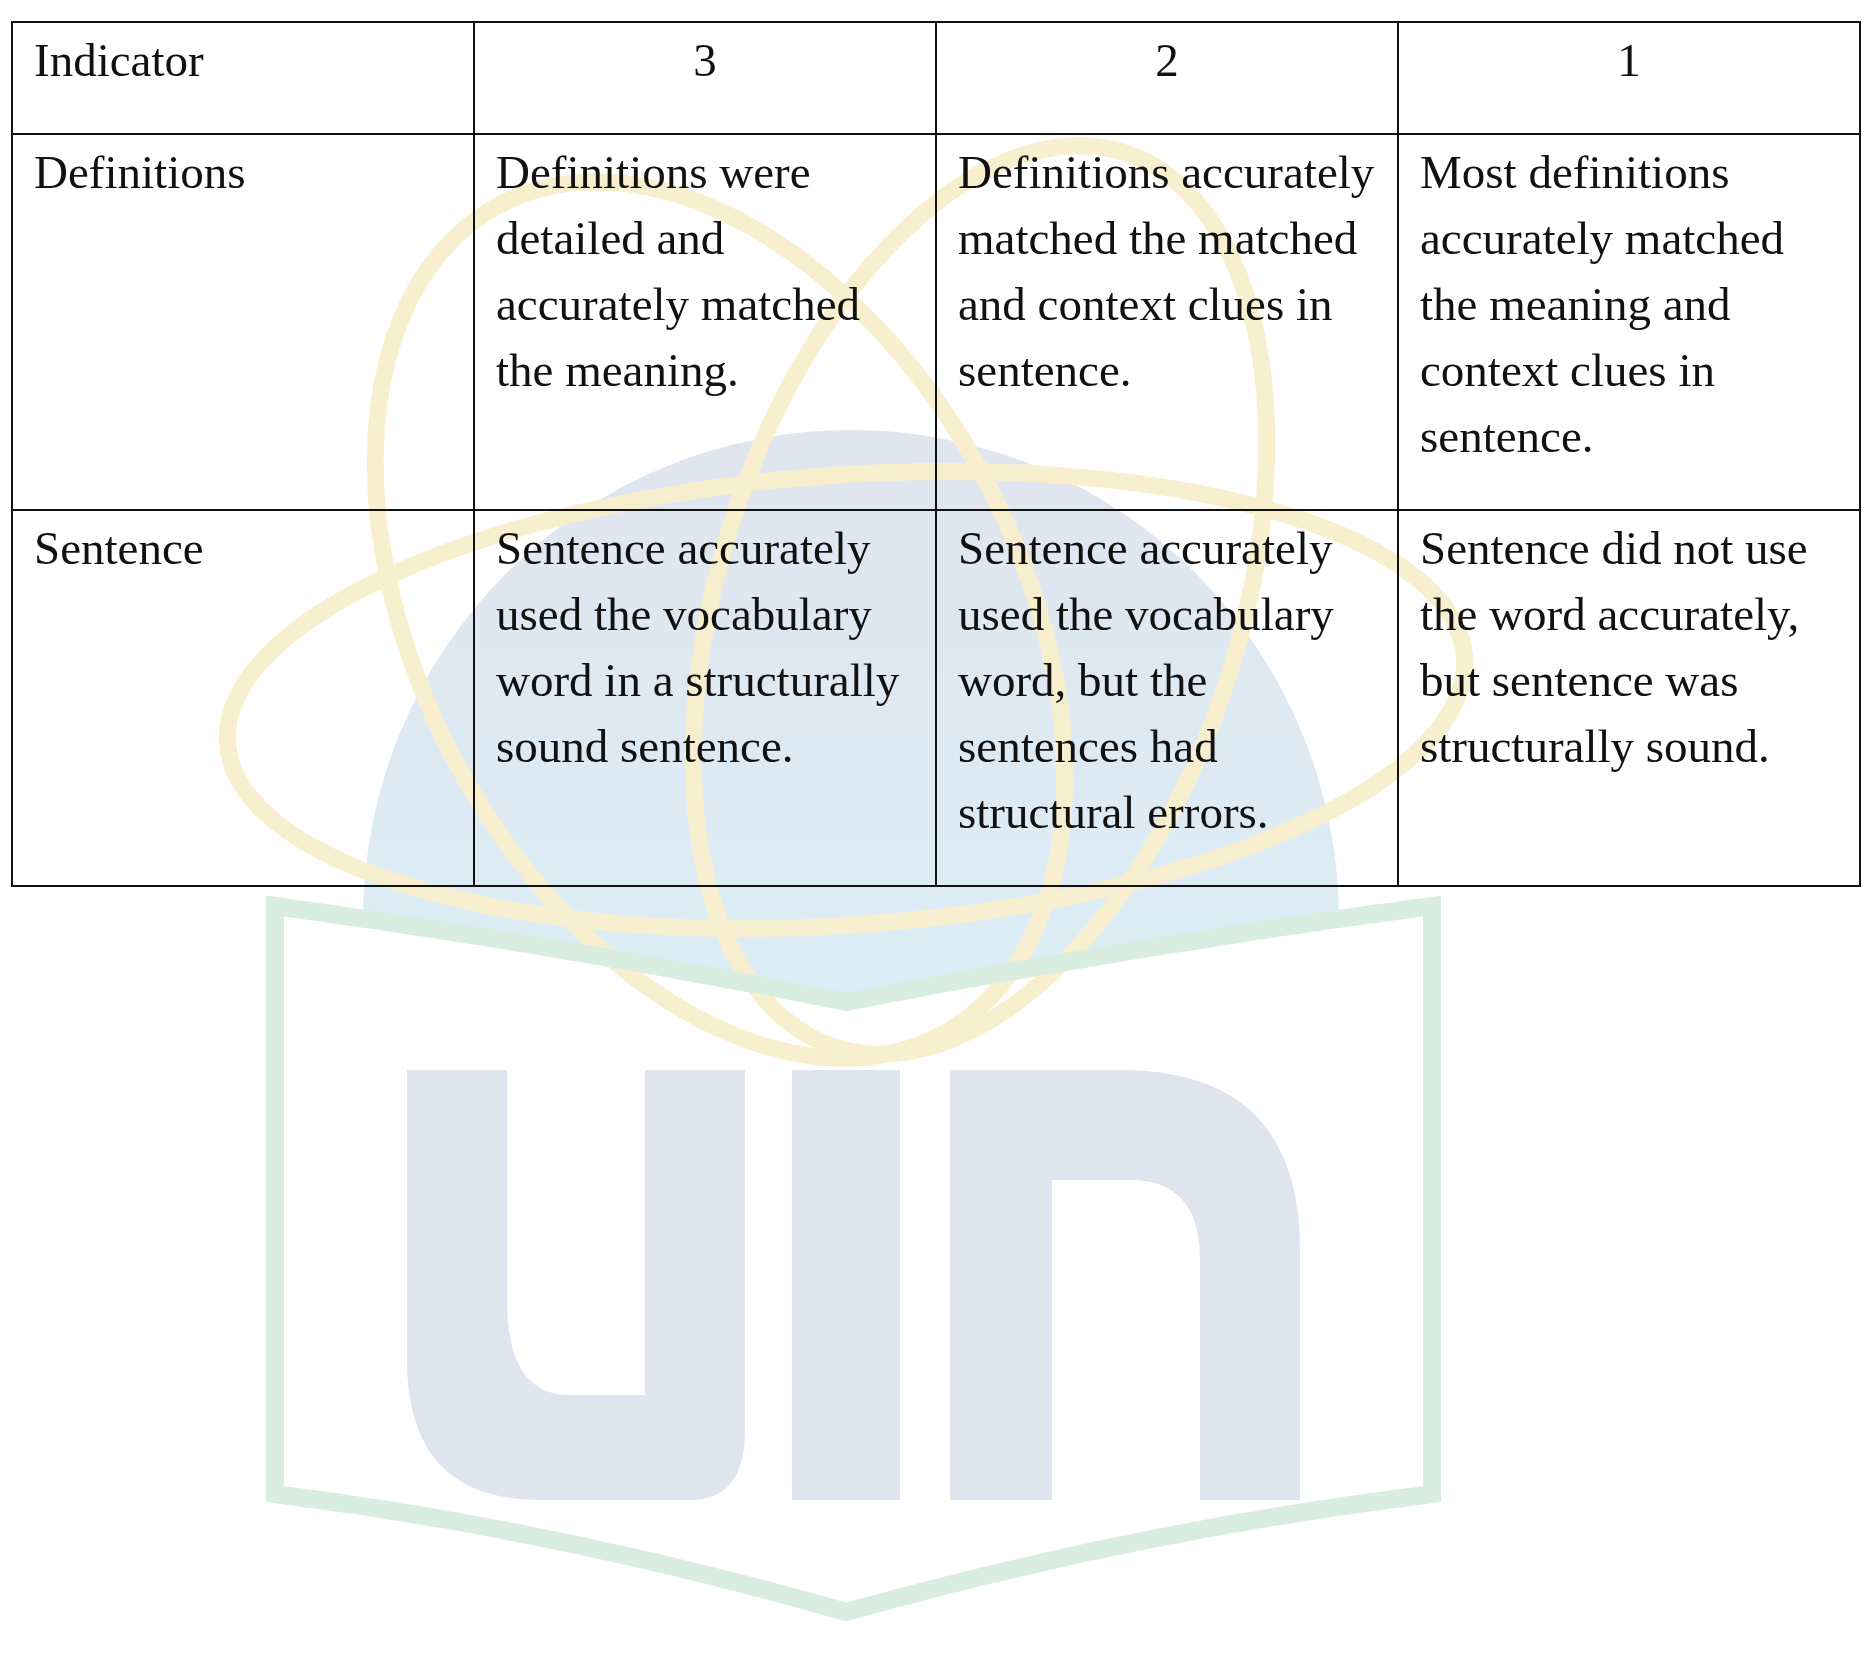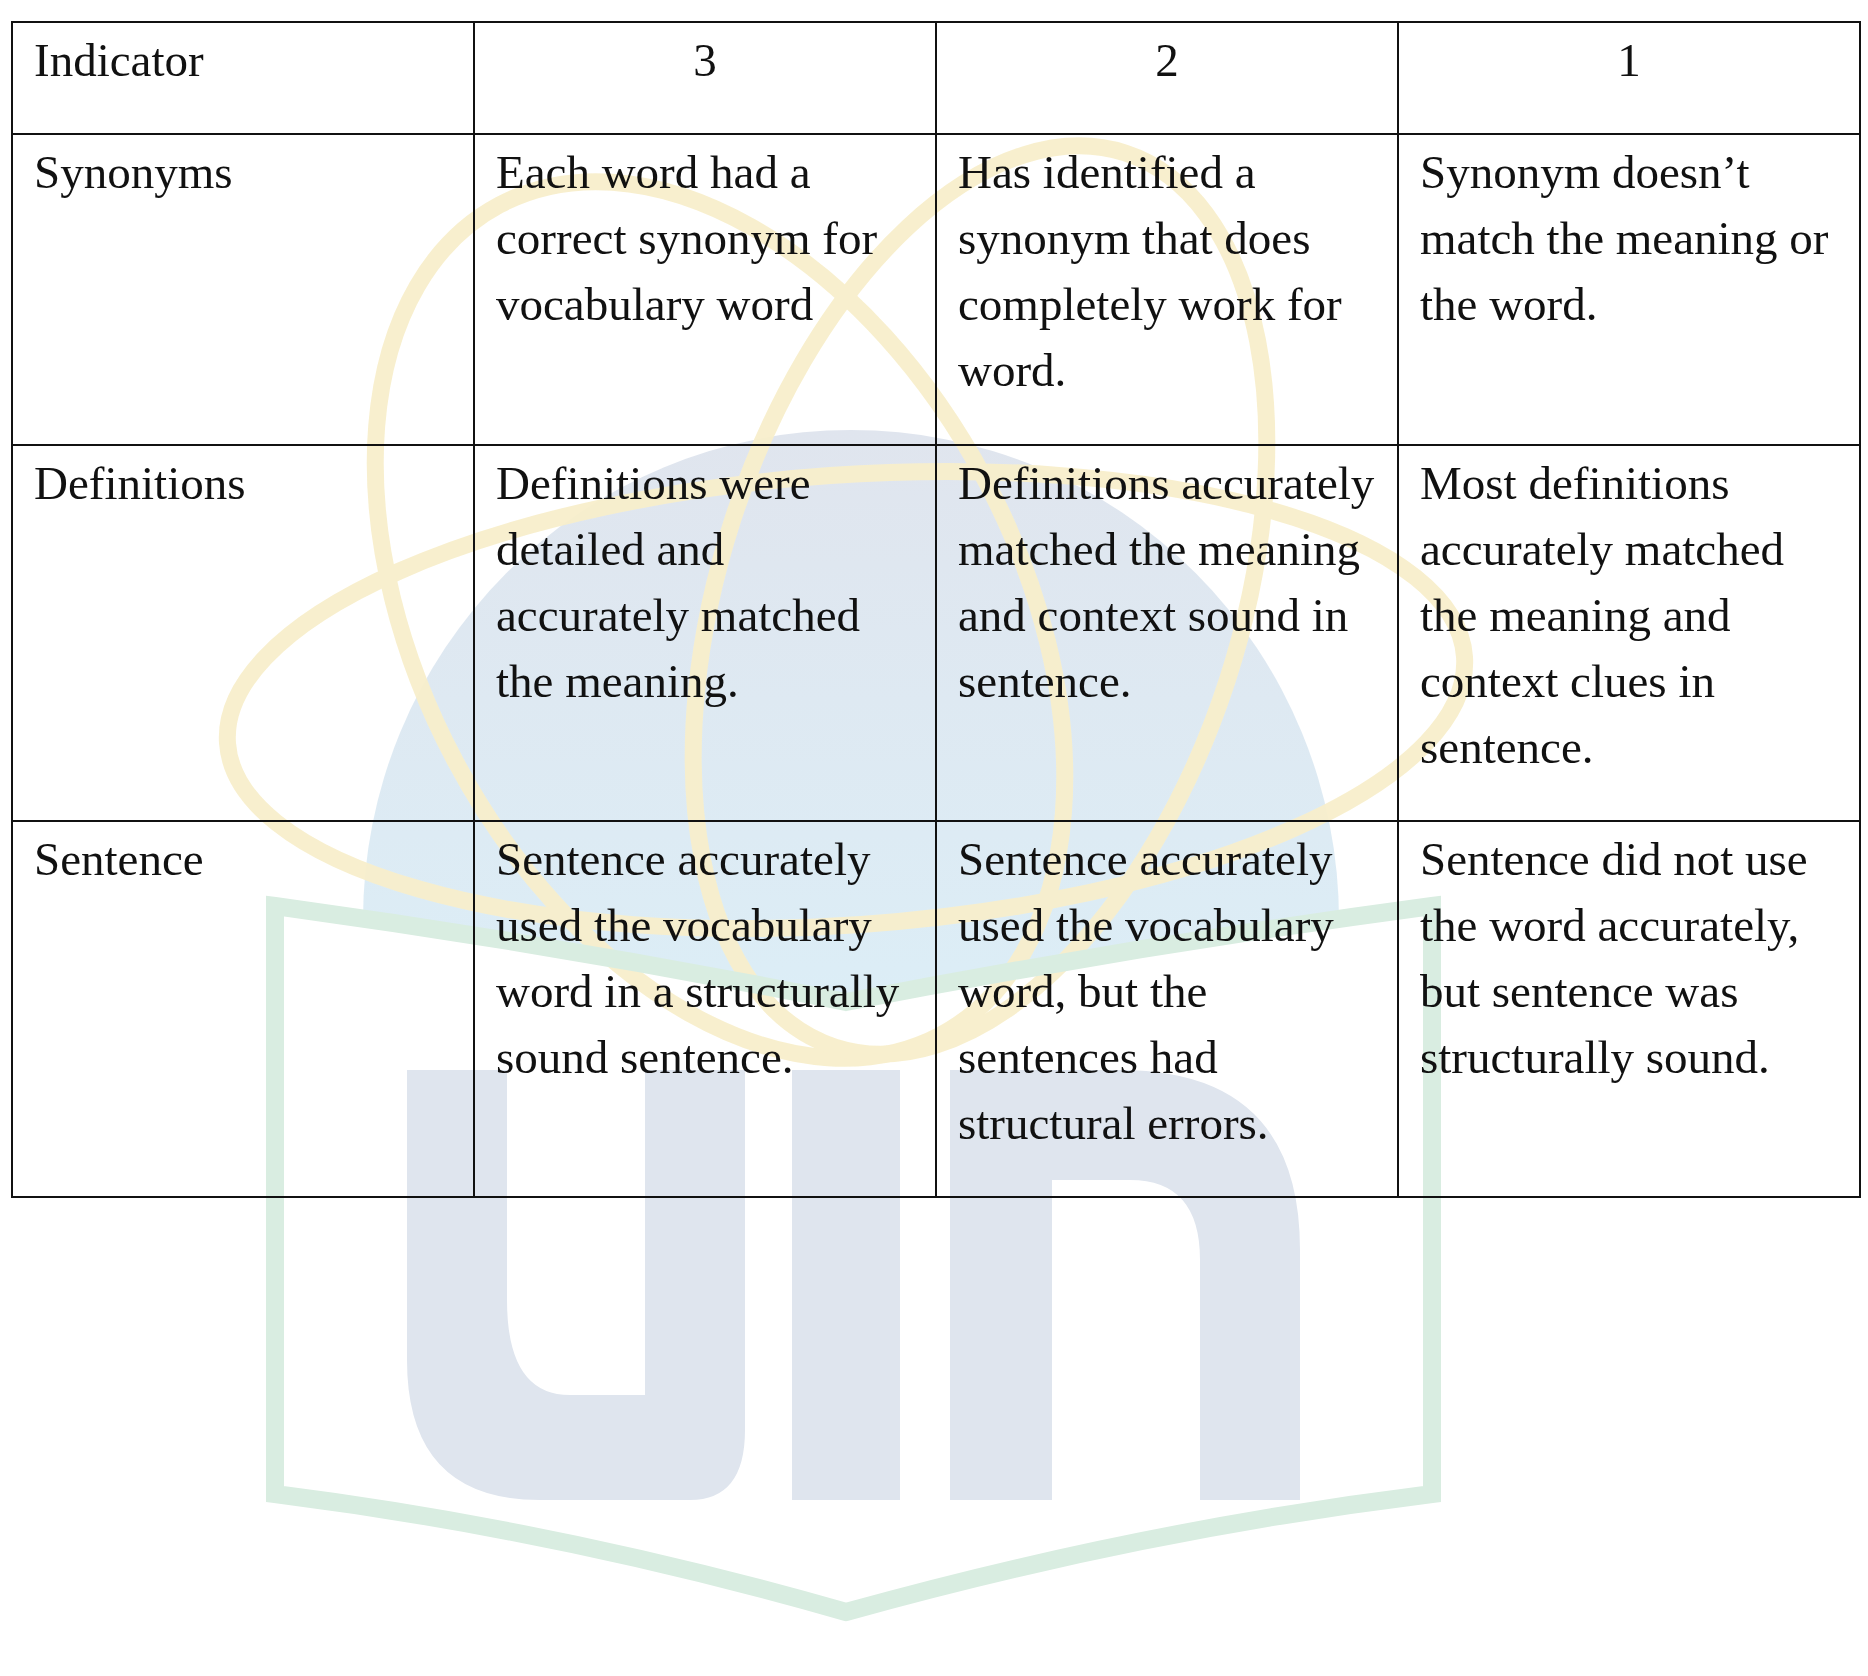--- a/index.html
+++ b/index.html
@@ -99,30 +99,24 @@
     <col class="col-s">
     <col class="col-s">
   </colgroup>
   <tbody>
       <tr class="head">
     <td>Indicator</td>
     <td class="center">3</td>
     <td class="center">2</td>
     <td class="center">1</td>
   </tr>
-  <tr class="r2">
-    <td>Synonyms</td>
-    <td>Each word had a correct synonym for vocabulary word</td>
-    <td>Has identified a synonym that does completely work for word.</td>
-    <td>Synonym doesn’t match the meaning or the word.</td>
-  </tr>
   <tr class="r4">
     <td>Definitions</td>
     <td>Definitions were detailed and accurately matched the meaning.</td>
-    <td>Definitions accurately matched the meaning and context sound in sentence.</td>
+    <td>Definitions accurately matched the matched and context clues in sentence.</td>
     <td>Most definitions accurately matched the meaning and context clues in sentence.</td>
   </tr>
   <tr class="r5">
     <td>Sentence</td>
     <td>Sentence accurately used the vocabulary word in a structurally sound sentence.</td>
     <td>Sentence accurately used the vocabulary word, but the sentences had structural errors.</td>
     <td>Sentence did not use the word accurately, but sentence was structurally sound.</td>
   </tr>
 </tbody>
   </table>

